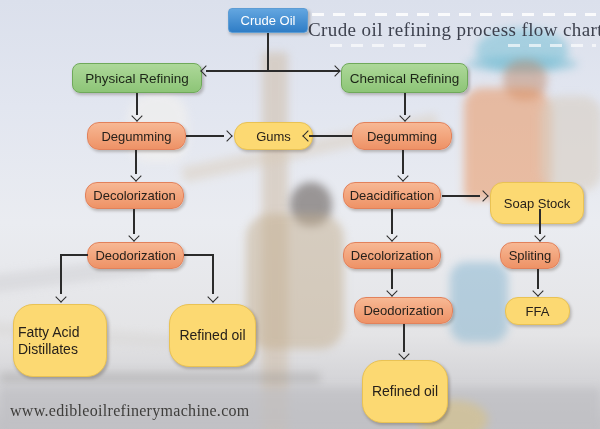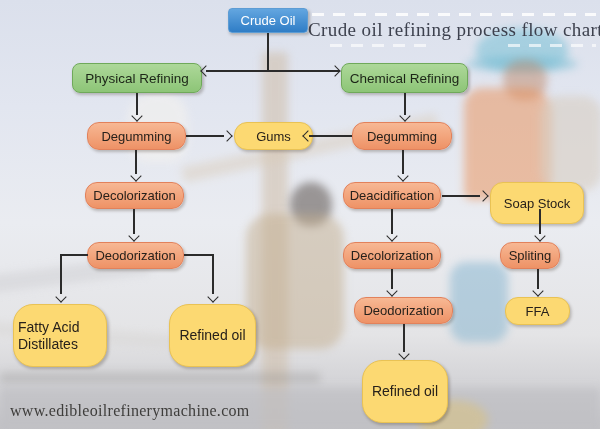--- a/index.html
+++ b/index.html
@@ -108,21 +108,21 @@
   <div class="node green" style="left:341px;top:63px;width:127px;height:30px;">Chemical Refining</div>
   <div class="node orange" style="left:87px;top:122px;width:99px;height:28px;">Degumming</div>
   <div class="node yellow" style="left:234px;top:122px;width:79px;height:28px;">Gums</div>
   <div class="node orange" style="left:352px;top:122px;width:100px;height:28px;">Degumming</div>
   <div class="node orange" style="left:85px;top:182px;width:99px;height:27px;">Decolorization</div>
   <div class="node orange" style="left:343px;top:182px;width:98px;height:27px;">Deacidification</div>
   <div class="node yellow" style="left:490px;top:182px;width:94px;height:42px;">Soap Stock</div>
   <div class="node orange" style="left:87px;top:242px;width:97px;height:27px;">Deodorization</div>
   <div class="node orange" style="left:343px;top:242px;width:98px;height:27px;">Decolorization</div>
   <div class="node orange" style="left:500px;top:242px;width:60px;height:27px;">Spliting</div>
-  <div class="node yellow-big" style="left:13px;top:304px;width:94px;height:63px;">Fatty Acid Distillates</div>
+  <div class="node yellow-big" style="left:13px;top:304px;width:94px;height:73px;">Fatty Acid Distillates</div>
   <div class="node yellow-big" style="left:169px;top:304px;width:87px;height:63px;">Refined oil</div>
   <div class="node orange" style="left:354px;top:297px;width:99px;height:27px;">Deodorization</div>
   <div class="node yellow" style="left:505px;top:297px;width:65px;height:28px;">FFA</div>
   <div class="node yellow-big" style="left:362px;top:360px;width:86px;height:63px;">Refined oil</div>
 
   <div>
     <div class="lv" style="left:267px;top:33px;height:38px;"></div>
     <div class="lh" style="left:206px;top:70px;width:134px;"></div>
     <div class="chev cl" style="left:202px;top:67px;"></div>
     <div class="chev cr" style="left:331px;top:67px;"></div>

